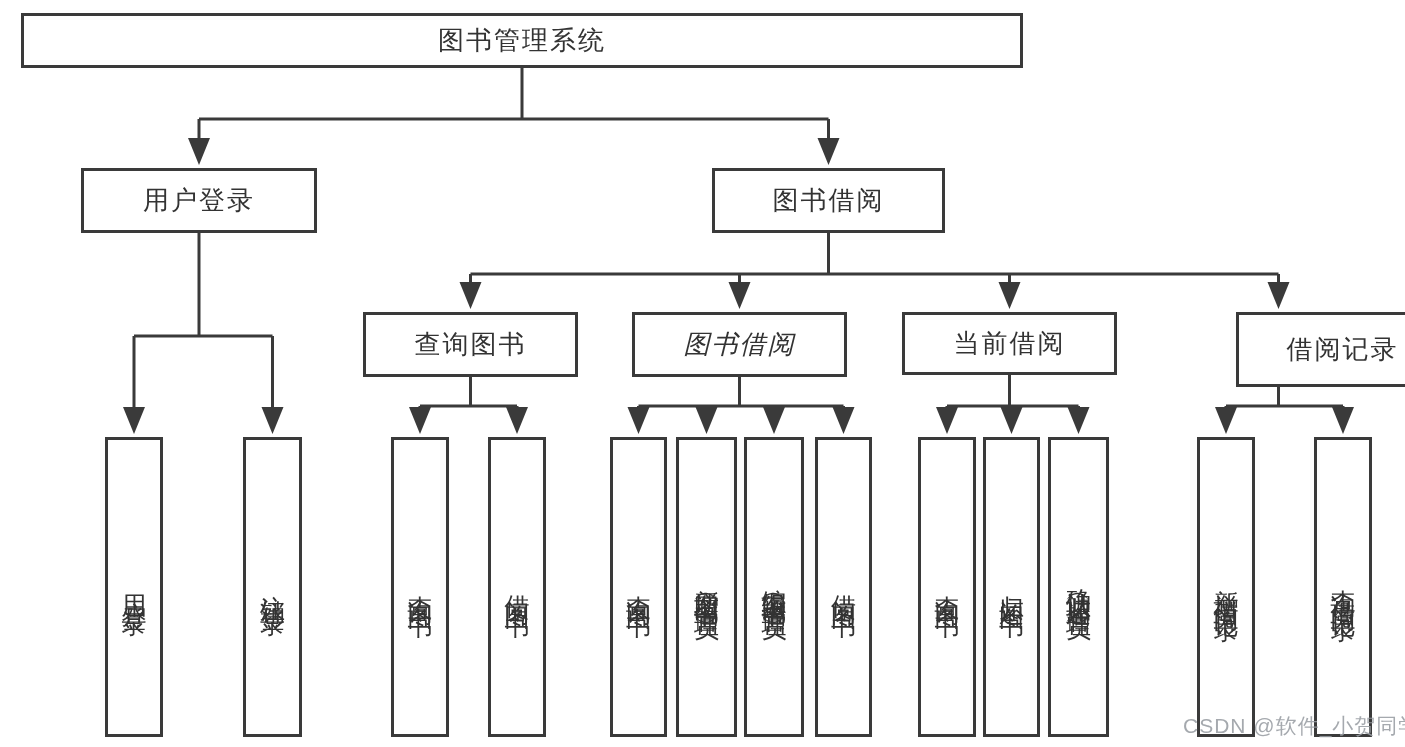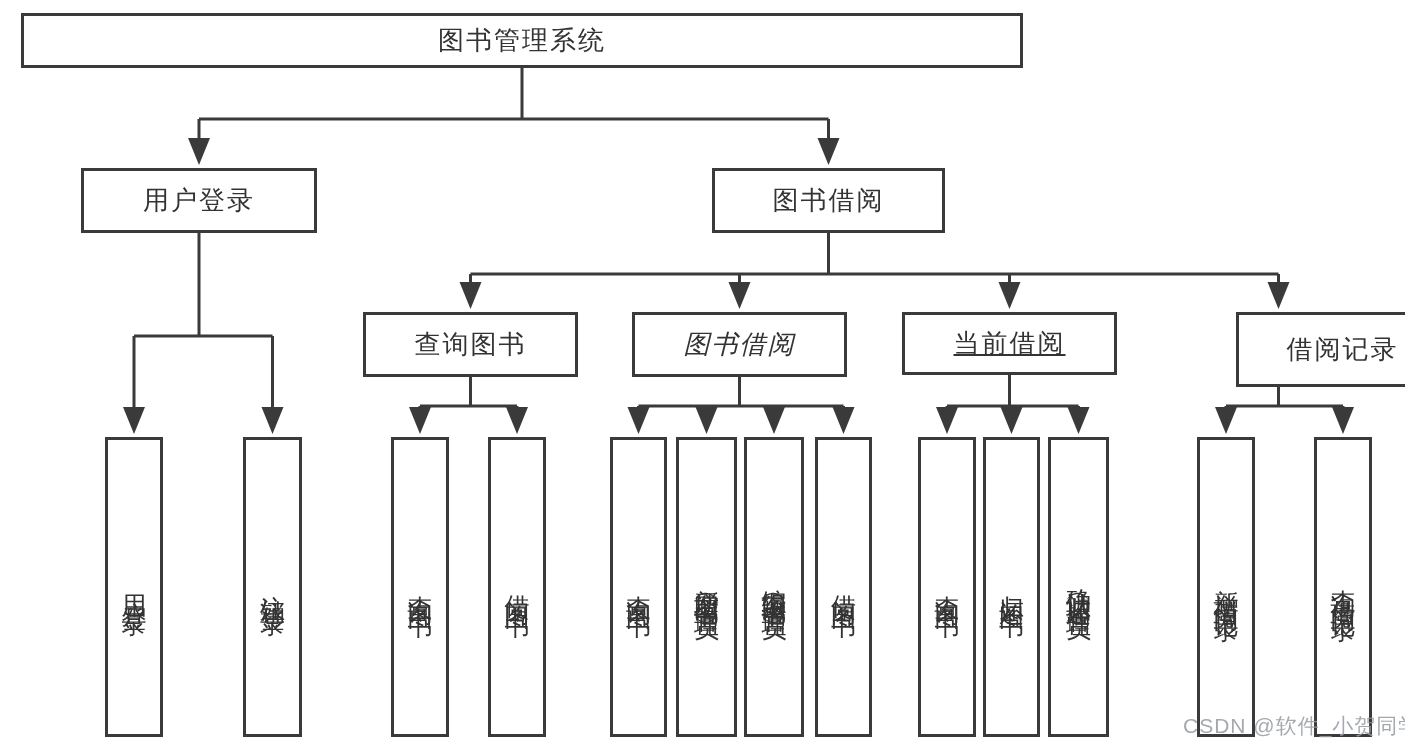--- a/index.html
+++ b/index.html
@@ -84,21 +84,21 @@
     </div>
     <div class="node h" style="left: 712px; top: 168px; width: 233px; height: 65px; border-color: rgb(58, 58, 58);">
       <span class="lbl">图书借阅</span>
     </div>
     <div class="node h" style="left: 363px; top: 312px; width: 215px; height: 65px; border-color: rgb(58, 58, 58);">
       <span class="lbl">查询图书</span>
     </div>
     <div class="node h" style="left: 632px; top: 312px; width: 215px; height: 65px; border-color: rgb(58, 58, 58); font-style: italic;">
       <span class="lbl">图书借阅</span>
     </div>
-    <div class="node h" style="left: 902px; top: 312px; width: 215px; height: 63px; border-color: rgb(58, 58, 58); text-decoration: underline;">
+    <div class="node h" style="left: 902px; top: 312px; width: 215px; height: 63px; border-color: rgb(58, 58, 58);">
       <span class="lbl">当前借阅</span>
     </div>
     <div class="node h" style="left: 1236px; top: 312px; width: 213px; height: 75px; border-color: rgb(58, 58, 58);">
       <span class="lbl">借阅记录</span>
     </div>
     <div class="node v" style="left: 105px; top: 437px; width: 58px; height: 300px; border-color: rgb(58, 58, 58);">
       <span class="lbl">用户登录</span>
     </div>
     <div class="node v" style="left: 243px; top: 437px; width: 59px; height: 300px; border-color: rgb(58, 58, 58);">
       <span class="lbl">注销登录</span>

